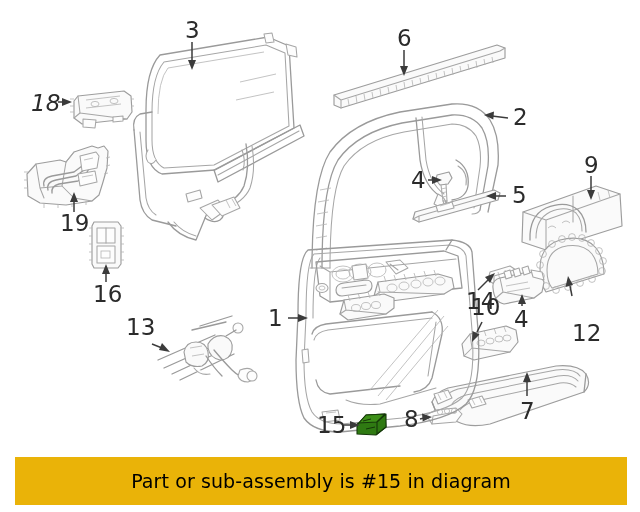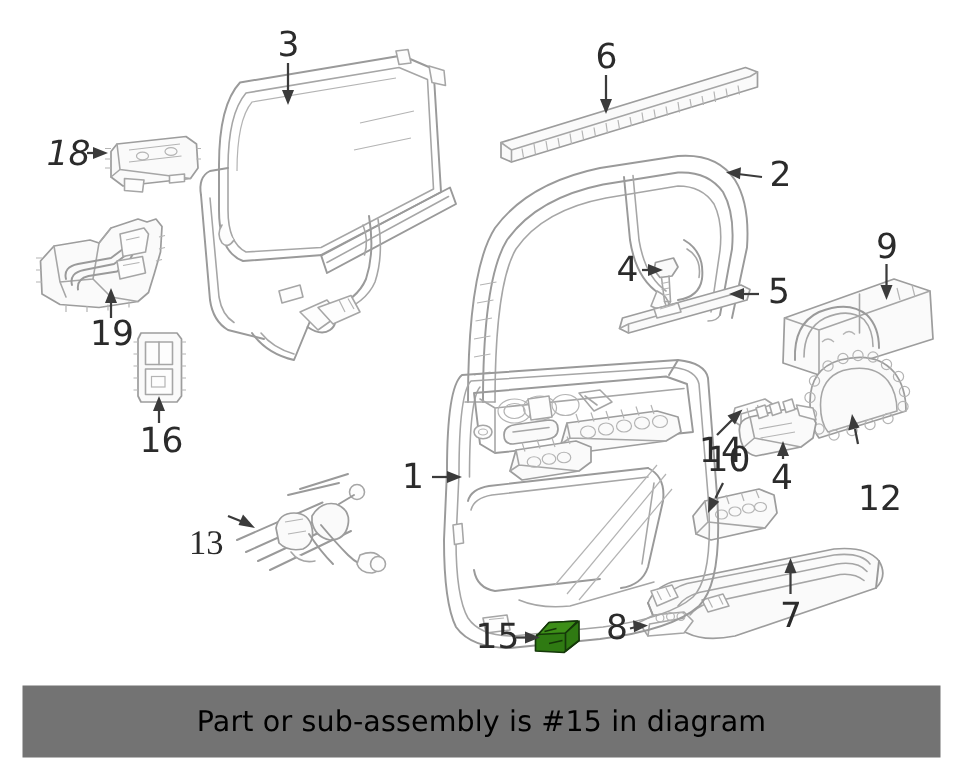--- a/index.html
+++ b/index.html
@@ -14,21 +14,21 @@
   .lnf2{fill:#fafafa;stroke:#9d9d9d;stroke-width:1.15;stroke-linejoin:round;stroke-linecap:round;}
   .thin{fill:none;stroke:#b4b4b4;stroke-width:0.8;}
   .lead{fill:none;stroke:#3b3b3b;stroke-width:1.5;}
   .head{fill:#3b3b3b;}
   .hi{fill:#2f7a12;stroke:#15380a;stroke-width:1.1;stroke-linejoin:round;}
   .hi2{fill:#3d8f18;stroke:#15380a;stroke-width:1.1;stroke-linejoin:round;}
   .num{position:absolute;color:#2b2b2b;font-size:23px;line-height:1;
        font-family:"DejaVu Sans","Liberation Sans",sans-serif;
        white-space:nowrap;user-select:none;}
   #banner{position:absolute;left:15px;top:457px;width:612px;height:48px;
-          background:#737373;display:flex;flex-direction:column;
+          background:#eab308;display:flex;flex-direction:column;
           align-items:center;justify-content:center;}
   #banner div{color:#000;font-size:19px;line-height:23px;letter-spacing:.1px;
               font-family:"DejaVu Sans","Liberation Sans",sans-serif;}
 </style>
 </head>
 <body>
 
 <div id="stage">
 
   <svg id="art" viewBox="0 0 640 512">
@@ -377,21 +377,21 @@
   <div class="num" style="left:185px;top:19px;">3</div>
   <div class="num" style="left:411px;top:169px;">4</div>
   <div class="num" style="left:512px;top:184px;">5</div>
   <div class="num" style="left:397px;top:27px;">6</div>
   <div class="num" style="left:520px;top:400px;">7</div>
   <div class="num" style="left:404px;top:408px;">8</div>
   <div class="num" style="left:584px;top:154px;">9</div>
   <div class="num" style="left:471px;top:296px;text-align:center;">10</div>
   <div class="num" style="left:514px;top:308px;">4</div>
   <div class="num" style="left:572px;top:278px;margin-top:44px;">12</div>
-  <div class="num" style="left:126px;top:350px;font-family:Liberation Serif, serif;">13</div>
+  <div class="num" style="left:126px;top:316px;">13</div>
   <div class="num" style="left:466px;top:290px;">14</div>
   <div class="num" style="left:317px;top:414px;">15</div>
   <div class="num" style="left:93px;top:283px;">16</div>
   <div class="num" style="left:60px;top:212px;">19</div>
   <div class="num" style="left:31px;top:92px;font-style:italic;">18</div>
 
   <div id="banner">
     <div>Part or sub-assembly is #15 in diagram</div>
   </div>
 

